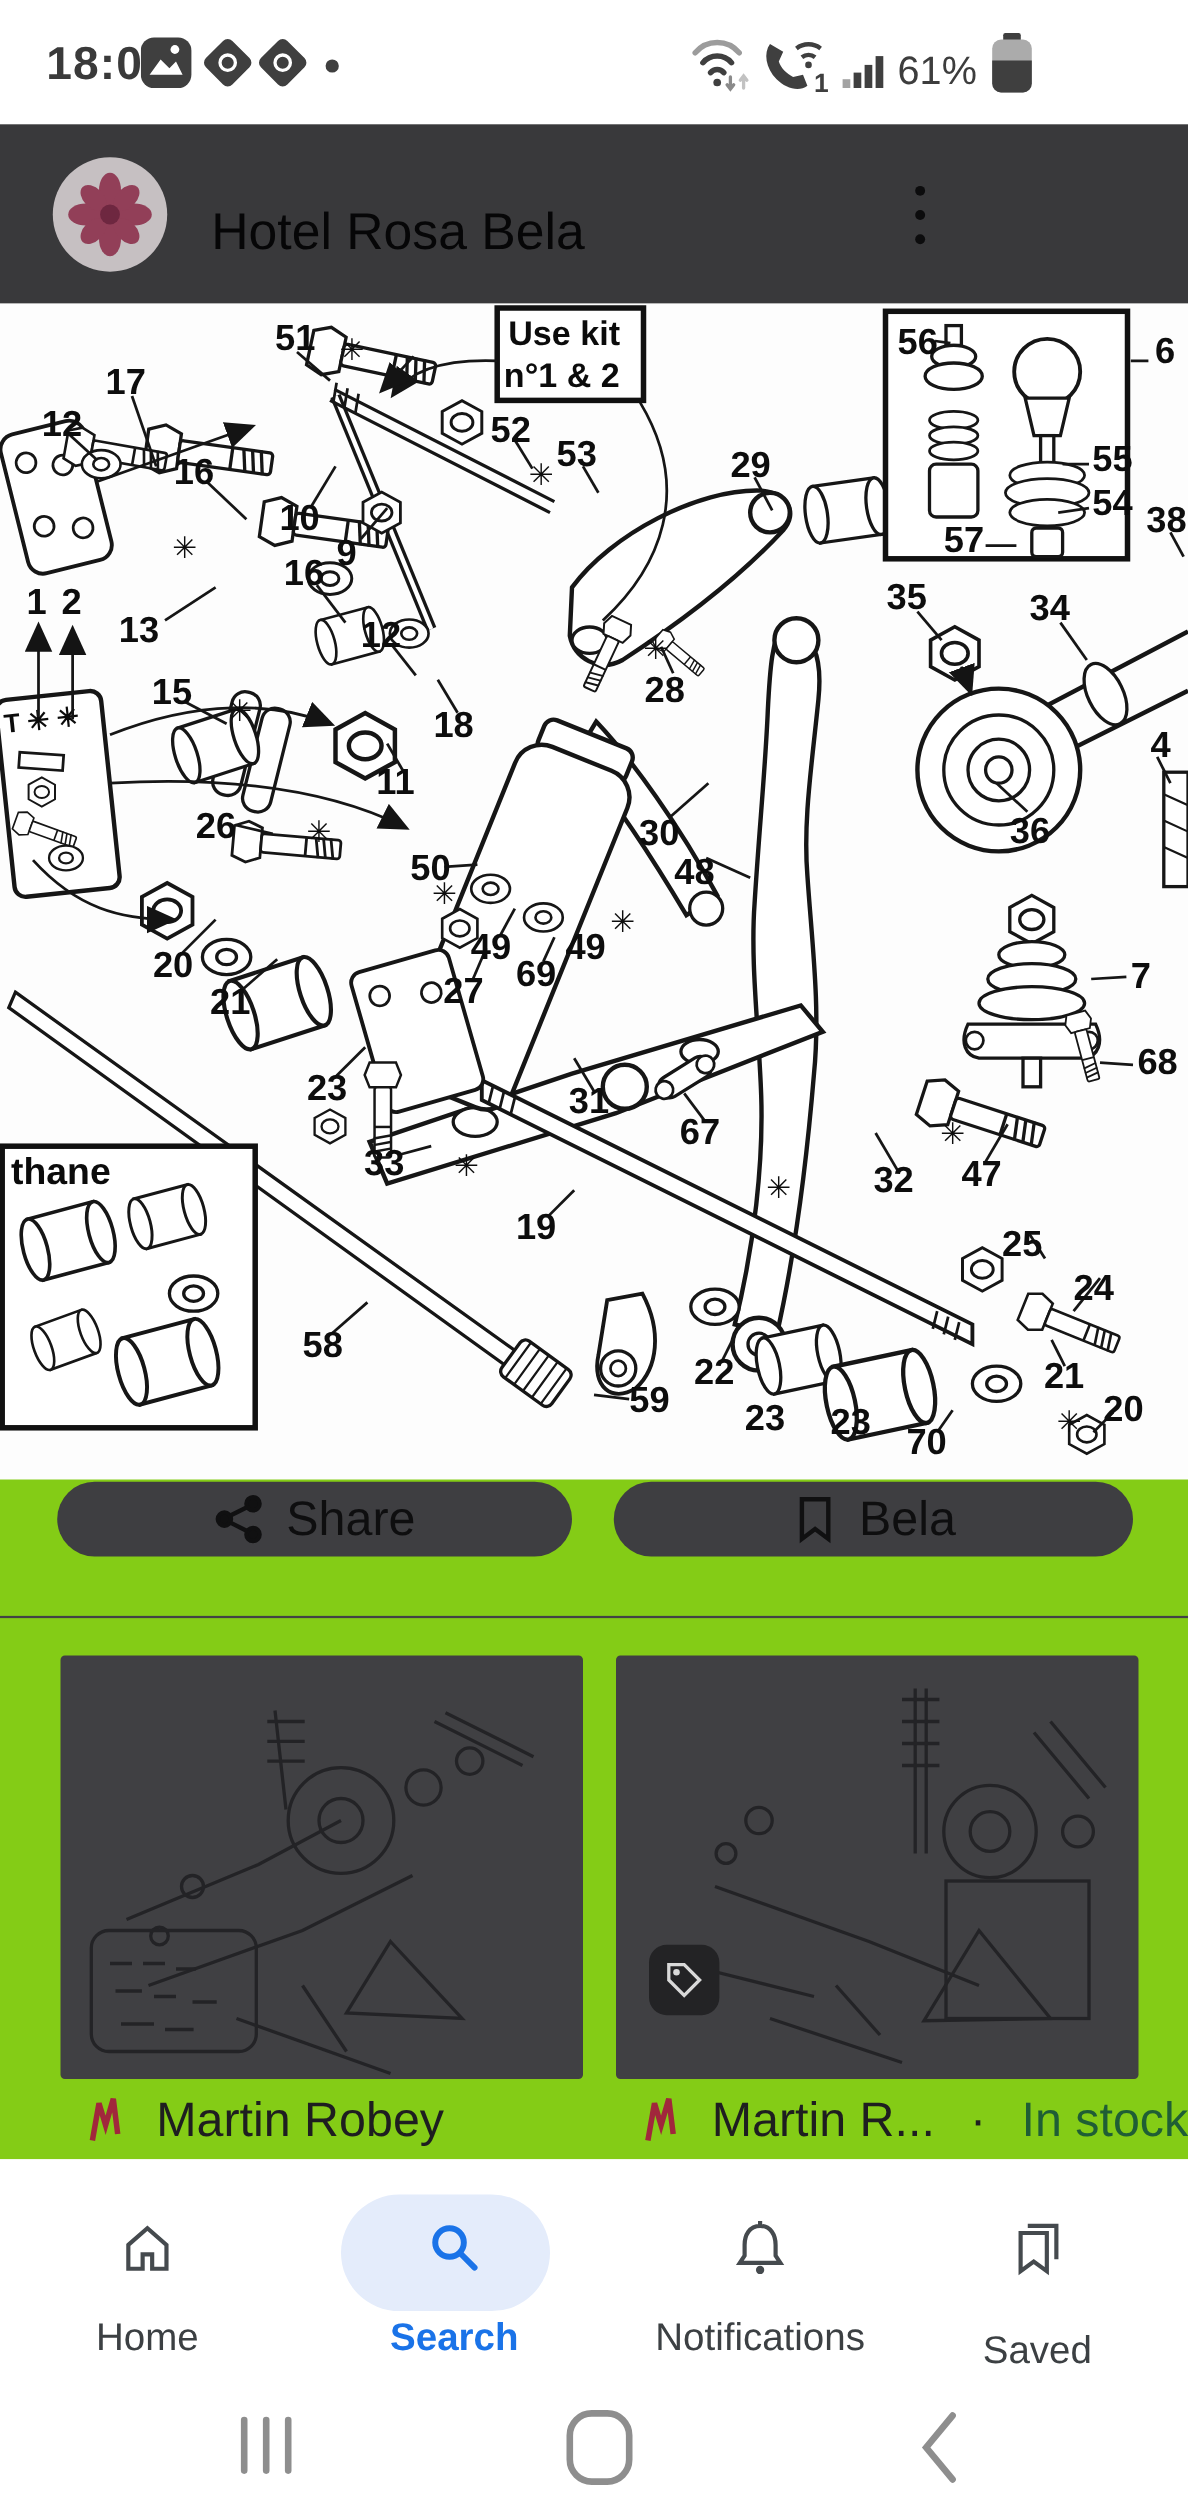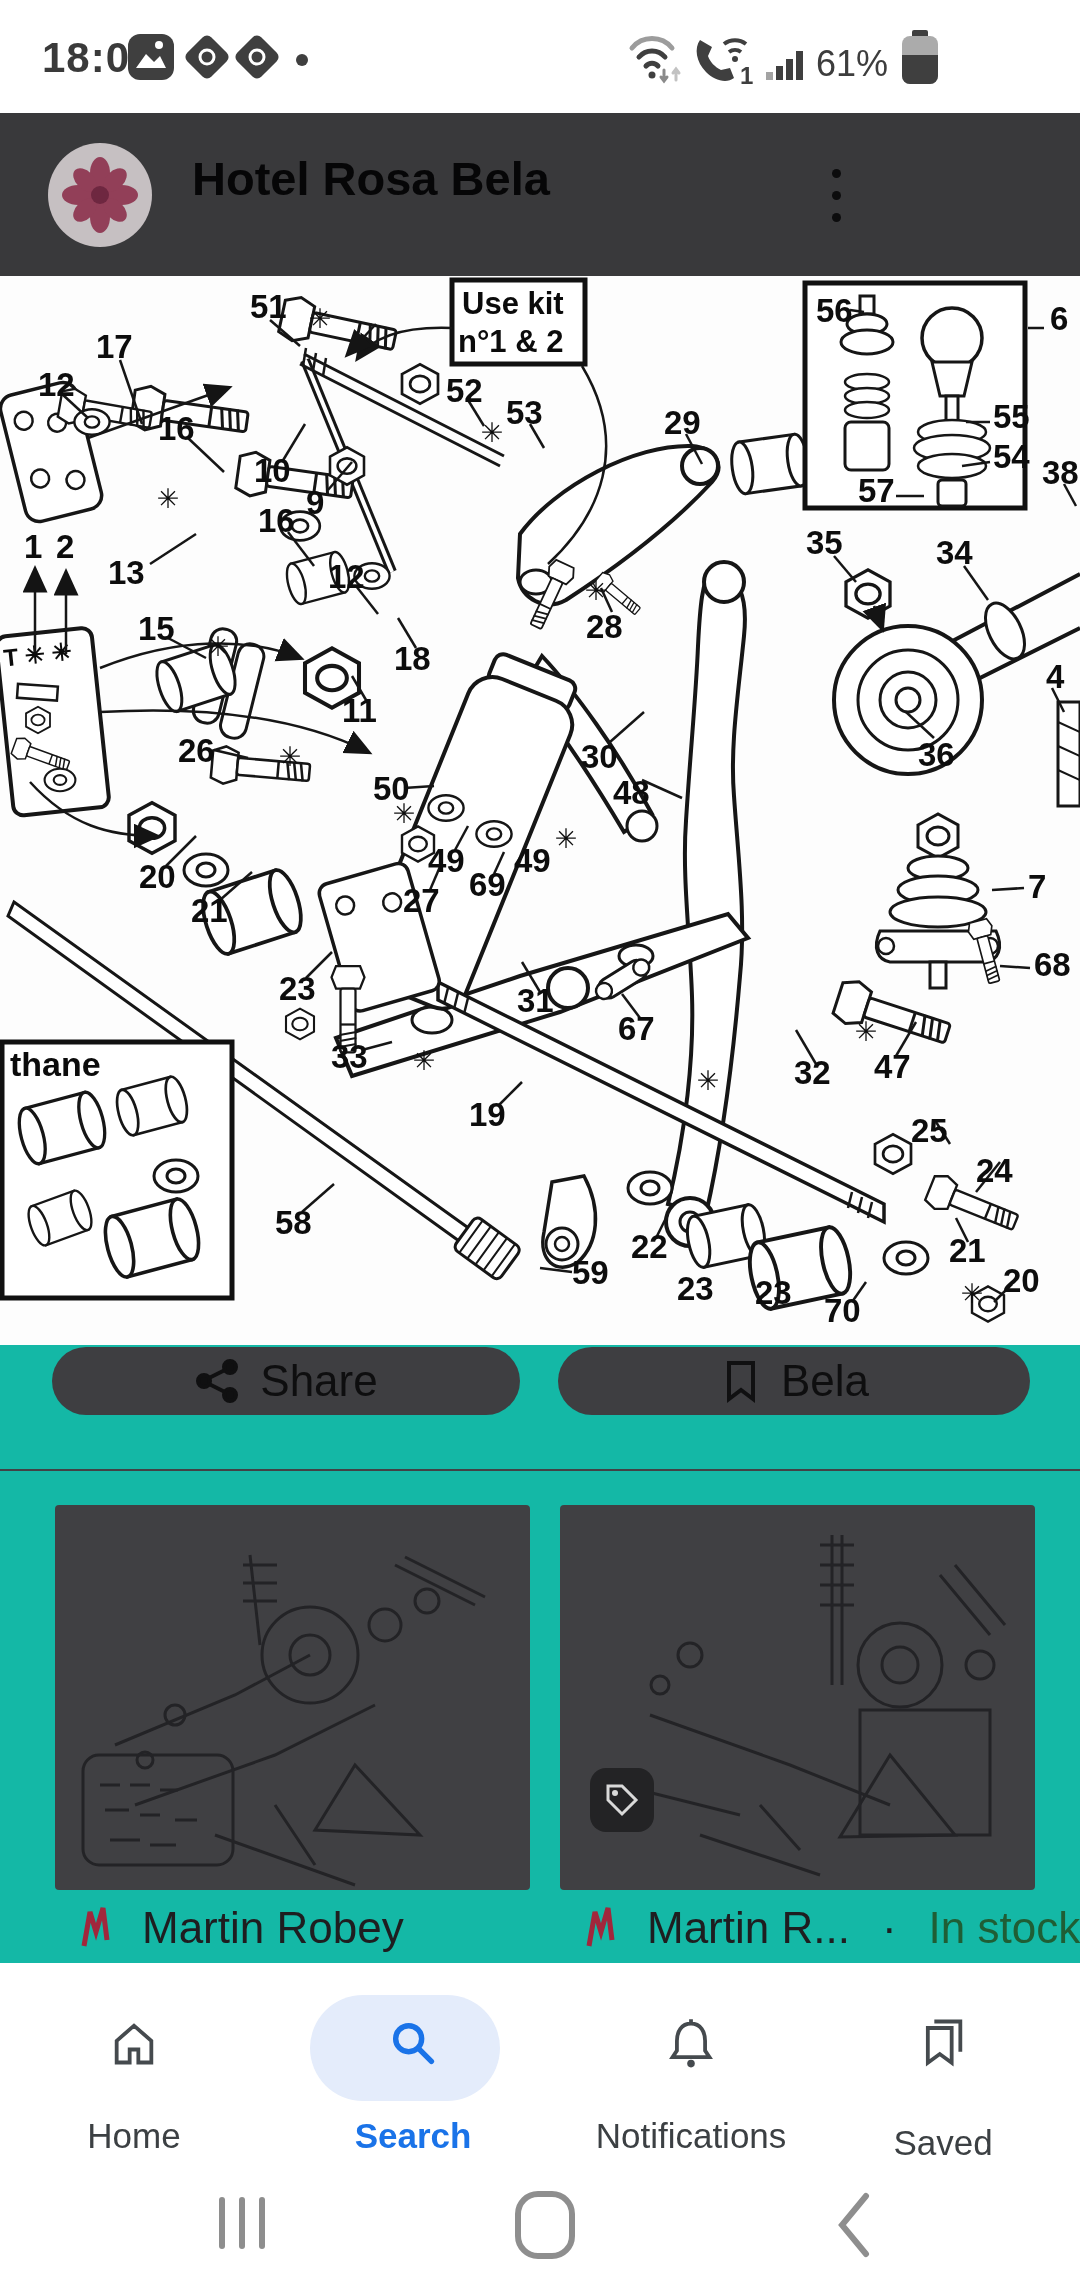--- a/index.html
+++ b/index.html
@@ -6,49 +6,49 @@
   #screen{position:relative;width:1080px;height:2280px;background:#fff;overflow:hidden;
           font-family:"Liberation Sans",sans-serif;}
   
   .statusbar{position:absolute;left:0;top:0;width:1080px;height:113px;background:#ffffff;}
   .time{position:absolute;left:42px;top:34px;font-size:42px;font-weight:600;color:#3a3a3a;letter-spacing:1px;}
   .sb-left{position:absolute;left:128px;top:30px;}
   .sb-right{position:absolute;left:628px;top:26px;}
   
   .header{position:absolute;left:0;top:113px;width:1080px;height:163px;background:#39393b;}
   .avatar{position:absolute;left:48px;top:30px;width:104px;height:104px;border-radius:52px;background:#c6c0c2;overflow:hidden;}
-  .htitle{position:absolute;left:192px;top:38px;font-size:47px;font-weight:700;color:#060607;}
+  .htitle{position:absolute;left:192px;top:69px;font-size:47px;font-weight:400;color:#060607;}
   .kebab{position:absolute;left:806px;top:40px;width:60px;height:84px;display:flex;flex-direction:column;align-items:center;justify-content:center;gap:13px;}
   .kebab i{width:9px;height:9px;border-radius:50%;background:#0c0c0d;}
   
   .diagram{position:absolute;left:0;top:276px;width:1080px;height:1069px;background:#fdfdfd;}
   .plbl{font:700 33px "Liberation Sans",sans-serif;fill:#0d0d0d;}
   .star{font:400 27px "DejaVu Sans",sans-serif;fill:#0d0d0d;}
   .lead{stroke:#161616;stroke-width:2.5;fill:none;}
   .ink{stroke:#161616;fill:#fff;}
   .kitnote{font:700 31px "Liberation Sans",sans-serif;fill:#0b0b0b;}
   .baglbl{font:700 24px "Liberation Sans",sans-serif;fill:#0b0b0b;}
   .urelbl{font:700 34px "Liberation Sans",sans-serif;fill:#0b0b0b;}
   
-  .scrim{position:absolute;left:0;top:1345px;width:1080px;height:618px;background:#14b8a6;}
+  .scrim{position:absolute;left:0;top:1345px;width:1080px;height:618px;background:#84cc16;}
   .pill{position:absolute;top:2px;height:68px;border-radius:34px;background:#3e3e41;color:#0e0e0f;
         display:flex;align-items:center;justify-content:center;gap:18px;font-size:44px;font-weight:500;cursor:pointer;}
   .pill svg{flex:0 0 auto;}
   .divider{position:absolute;left:0;top:124px;width:1080px;height:2px;background:#424245;}
   .thumb{position:absolute;top:160px;width:475px;height:385px;background:#404043;border-radius:4px;overflow:hidden;}
   .badge{position:absolute;left:30px;bottom:58px;width:64px;height:64px;border-radius:16px;background:#232325;
          display:flex;align-items:center;justify-content:center;}
   .caption{position:absolute;top:552px;height:62px;display:flex;align-items:center;gap:32px;
            font-size:44px;color:#1e1e20;white-space:nowrap;}
   .instock{color:#1f5e35;}
   
   .bottomnav{position:absolute;left:0;top:1963px;width:1080px;height:207px;background:#ffffff;}
   .navitem{position:absolute;top:0;width:220px;height:200px;display:flex;flex-direction:column;align-items:center;cursor:pointer;}
   .navicon{margin-top:44px;height:72px;display:flex;align-items:center;justify-content:center;}
-  .navlbl{margin-top:37px;font-size:35px;color:#3c4043;}
+  .navlbl{margin-top:26px;font-size:35px;color:#3c4043;}
   .searchpill{position:absolute;left:310px;top:32px;width:190px;height:106px;border-radius:53px;background:#e4ecfb;}
   .active .navlbl{color:#1a73e8;font-weight:600;}
   
   .androidnav{position:absolute;left:0;top:2170px;width:1080px;height:110px;background:#ffffff;}
 </style>
 </head>
 <body>
 
 <div id="screen">
 

